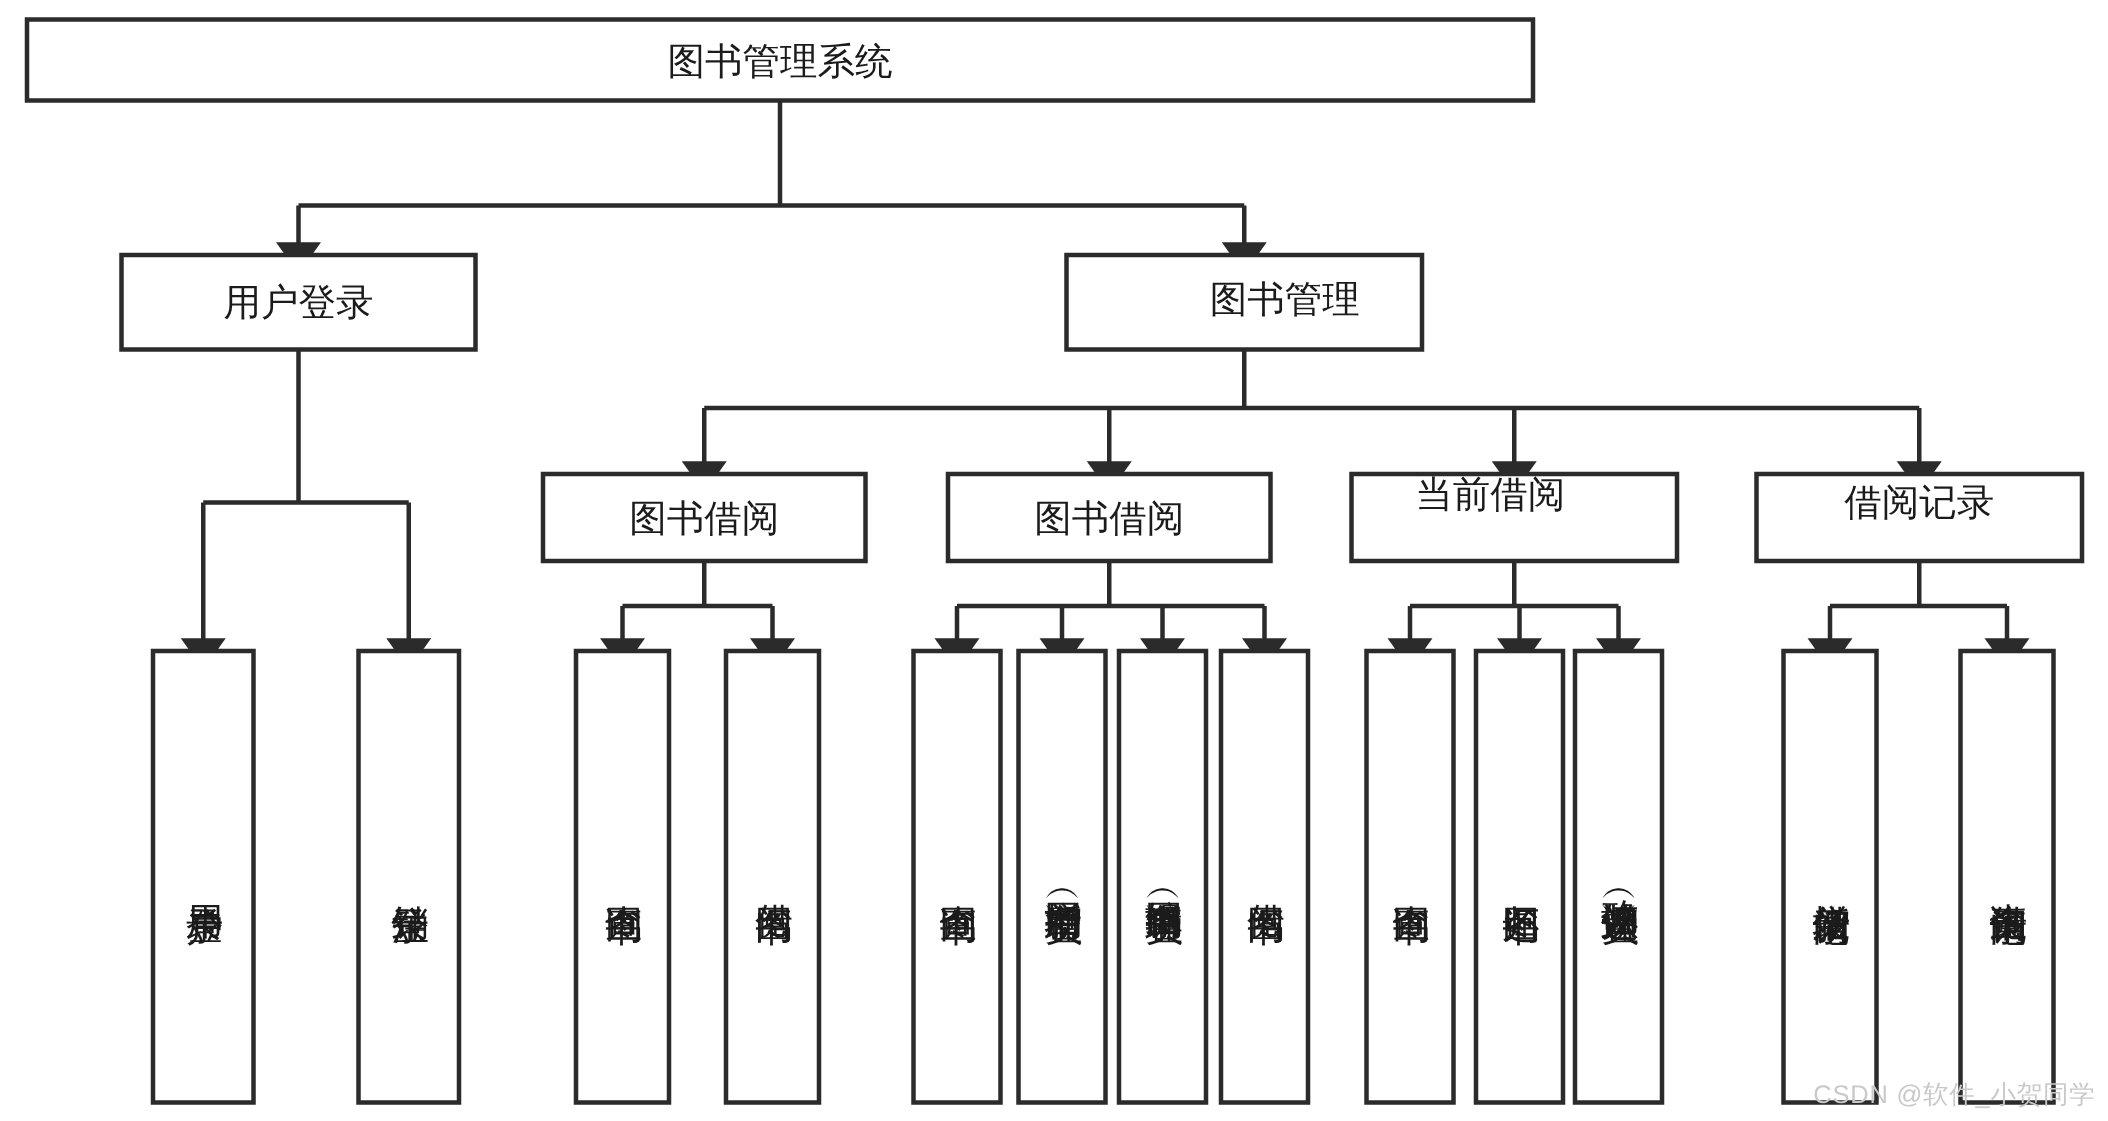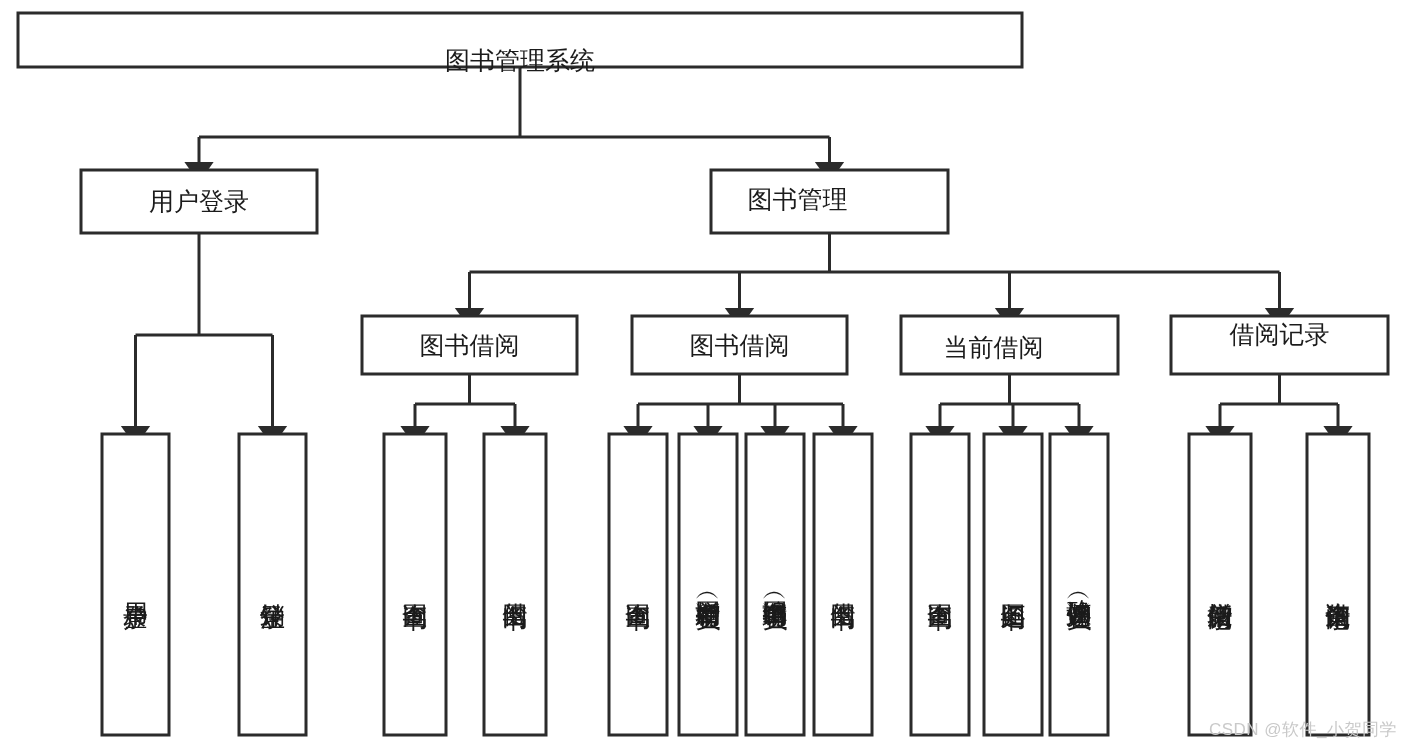--- a/index.html
+++ b/index.html
@@ -87,36 +87,36 @@
         <rect x="814" y="434" width="58" height="301" class="node-rect"></rect>
         <rect x="911" y="434" width="58" height="301" class="node-rect"></rect>
         <rect x="984" y="434" width="58" height="301" class="node-rect"></rect>
         <rect x="1050" y="434" width="58" height="301" class="node-rect"></rect>
         <rect x="1189" y="434" width="62" height="301" class="node-rect"></rect>
         <rect x="1307" y="434" width="62" height="301" class="node-rect"></rect>
       </g>
   </svg>
 
   <div id="labels-layer">
-      <div class="hlabel-wrap" style="left: 18px; top: 13px; width: 1004px; height: 54px; margin-top: 20px;">
+      <div class="hlabel-wrap" style="left: 18px; top: 13px; width: 1004px; height: 54px;">
         <div class="hlabel">图书管理系统</div>
       </div>
       <div class="hlabel-wrap" style="left: 81px; top: 170px; width: 236px; height: 63px;">
         <div class="hlabel">用户登录</div>
       </div>
-      <div class="hlabel-wrap" style="left: 679px; top: 170px; width: 237px; height: 58px;">
+      <div class="hlabel-wrap" style="left: 738px; top: 170px; width: 237px; height: 58px;">
         <div class="hlabel">图书管理</div>
       </div>
       <div class="hlabel-wrap" style="left: 362px; top: 316px; width: 215px; height: 58px;">
         <div class="hlabel">图书借阅</div>
       </div>
       <div class="hlabel-wrap" style="left: 632px; top: 316px; width: 215px; height: 58px;">
         <div class="hlabel">图书借阅</div>
       </div>
-      <div class="hlabel-wrap" style="left: 901px; top: 318px; width: 185px; height: 58px;">
+      <div class="hlabel-wrap" style="left: 901px; top: 300px; width: 185px; height: 58px;">
         <div class="hlabel">当前借阅</div>
       </div>
       <div class="hlabel-wrap" style="left: 1171px; top: 305px; width: 217px; height: 58px;">
         <div class="hlabel">借阅记录</div>
       </div>
       <div class="vlabel-wrap" style="left: 102px; top: 434px; width: 67px; height: 301px;">
         <div class="vlabel">用户登录</div>
       </div>
       <div class="vlabel-wrap" style="left: 239px; top: 434px; width: 67px; height: 301px;">
         <div class="vlabel">注销登录</div>

